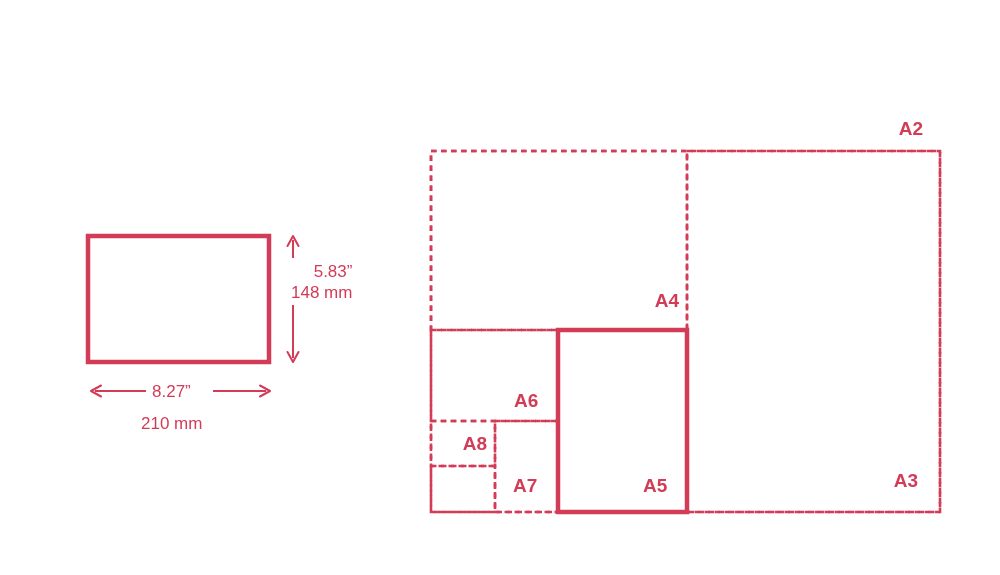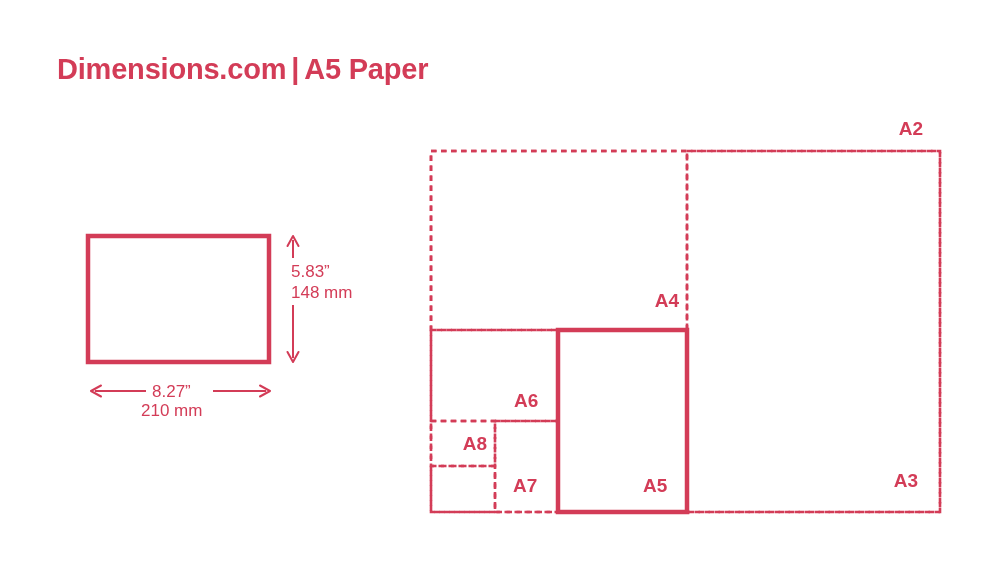--- a/index.html
+++ b/index.html
@@ -55,50 +55,47 @@
   .dim-text {
     position: absolute;
     color: #d33c57;
     font-size: 17px;
     line-height: 21px;
     white-space: nowrap;
   }
   .dim-height {
     left: 291px;
     top: 261px;
-    text-align: left;
+    text-align: right;
   }
   .dim-width-in {
     left: 152px;
     top: 381px;
     text-align: right;
   }
   .dim-width-mm {
     left: 141px;
-    top: 400px;
+    top: 413px;
   }
 
   
   .a-label {
     position: absolute;
     color: #d33c57;
     font-size: 19px;
     font-weight: bold;
     line-height: 22px;
     white-space: nowrap;
   }
 </style>
 </head>
 <body>
 
 <div id="page-root">
 
-  <div class="title">
-    <span>Dimensions.com</span><span class="sep">|</span><span>A5 Paper</span>
-  </div>
 
   <svg class="diagram-svg" viewBox="0 0 1000 575">
 
     <g>
       <rect x="88" y="236" width="181" height="126" fill="none" stroke="#d33c57" stroke-width="4.5"></rect>
 
       <g>
         <line x1="293" y1="240" x2="293" y2="258" stroke="#d33c57" stroke-width="2"></line>
         <polyline points="287.5,246 293,236 298.5,246" fill="none" stroke="#d33c57" stroke-width="2" stroke-linecap="round" stroke-linejoin="round"></polyline>
         <line x1="293" y1="305" x2="293" y2="358" stroke="#d33c57" stroke-width="2"></line>

